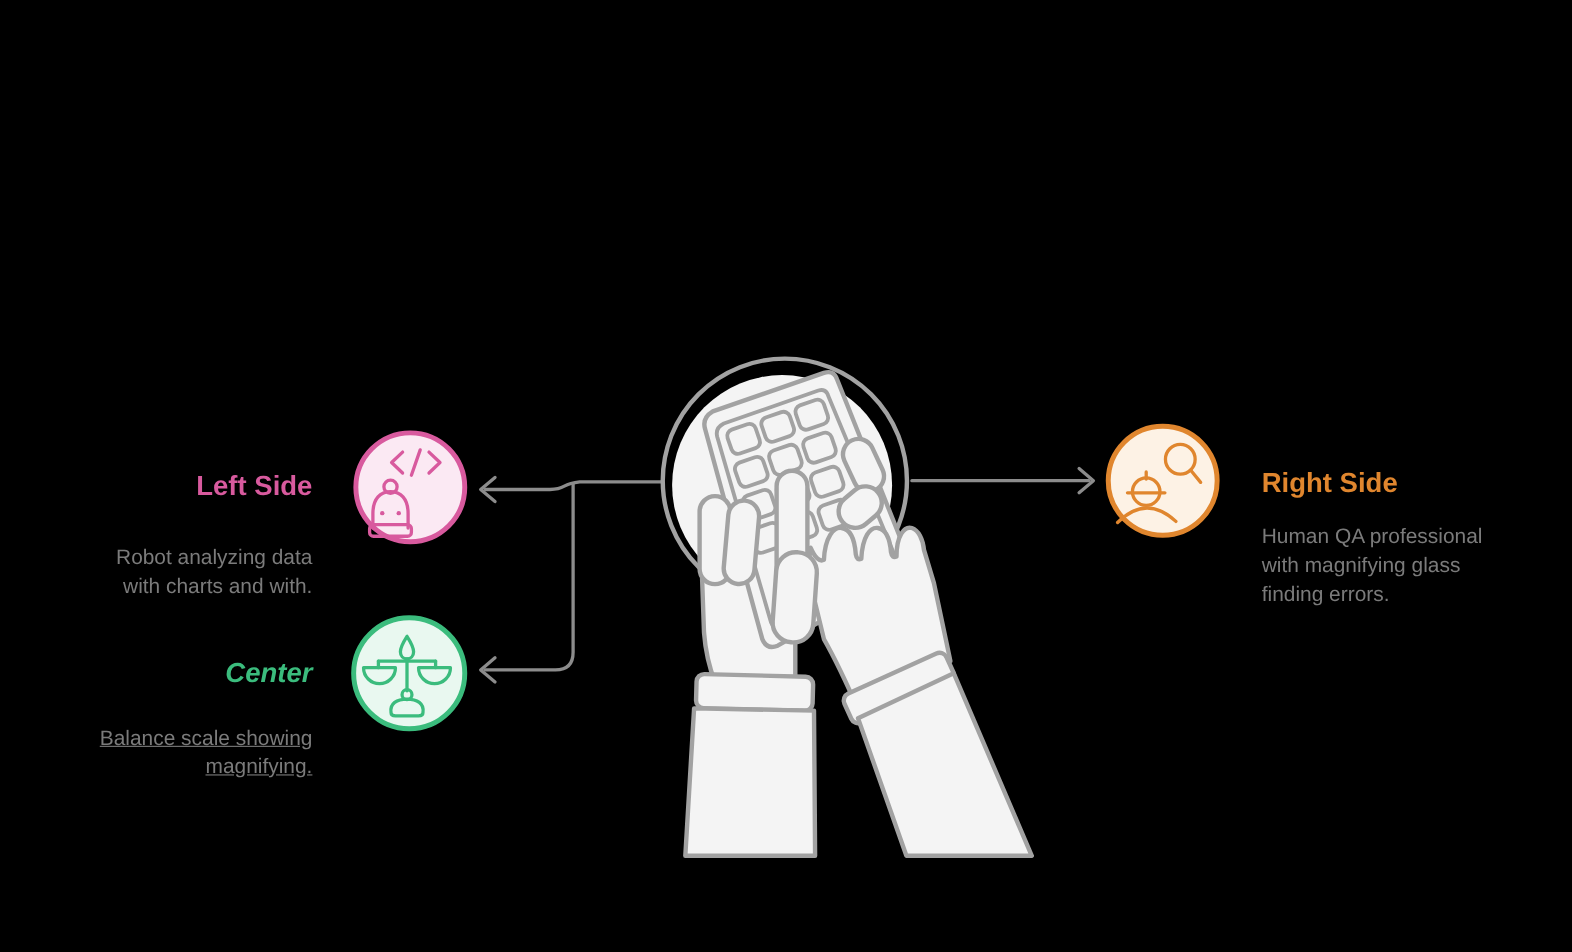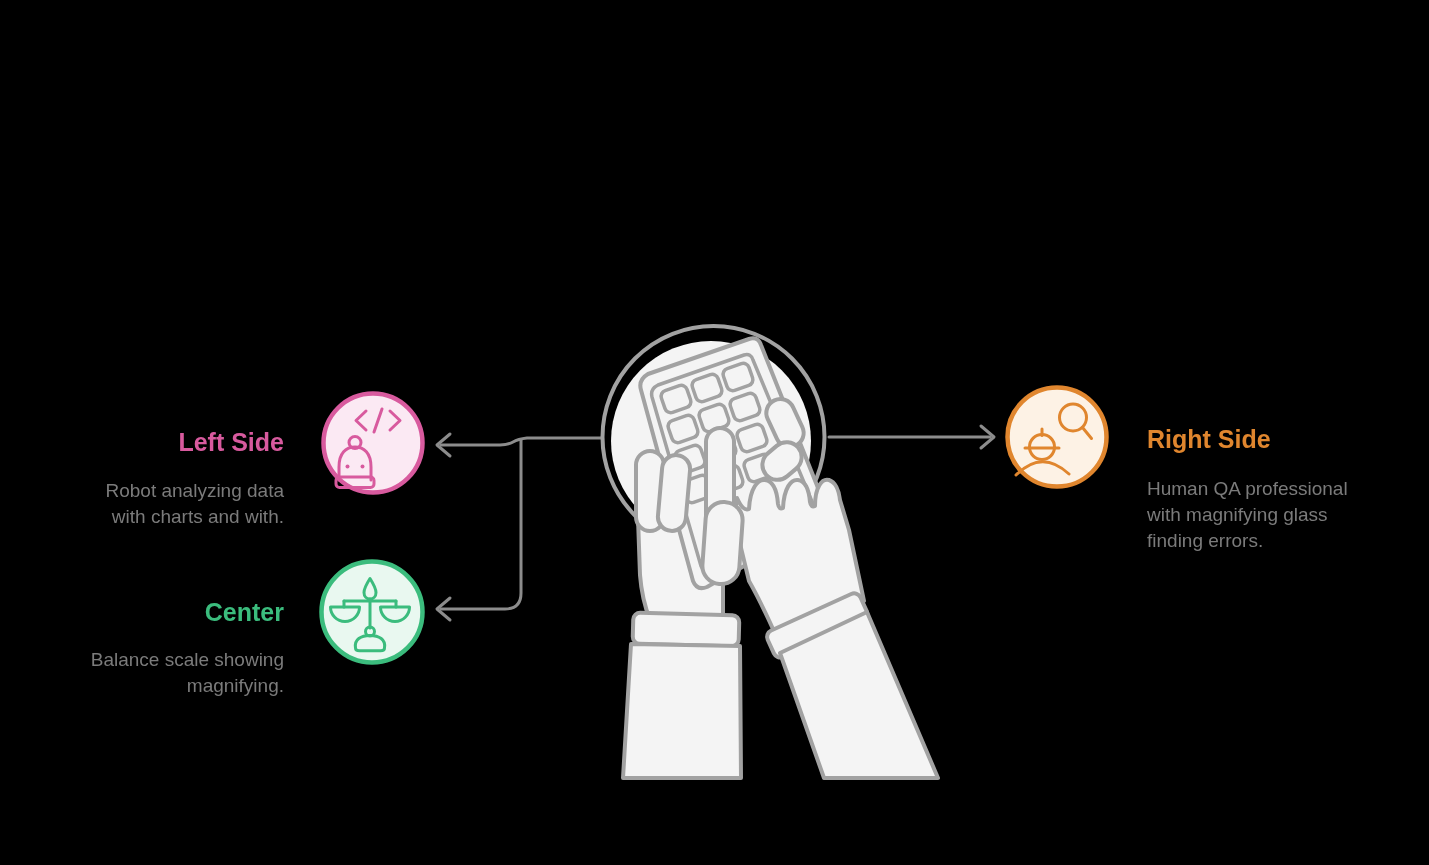--- a/index.html
+++ b/index.html
@@ -36,28 +36,28 @@
   .node-circle.green  { fill:var(--green-fill);  stroke:var(--green);  stroke-width:4.5; }
   .node-circle.orange { fill:var(--orange-fill); stroke:var(--orange); stroke-width:4.5; }
   .icon-pink   { fill:none; stroke:var(--pink);   stroke-width:3; stroke-linecap:round; stroke-linejoin:round; }
   .icon-green  { fill:none; stroke:var(--green);  stroke-width:3; stroke-linecap:round; stroke-linejoin:round; }
   .icon-orange { fill:none; stroke:var(--orange); stroke-width:3; stroke-linecap:round; stroke-linejoin:round; }
   .dot-pink    { fill:var(--pink); stroke:none; }
 
   
   .node-text { position:absolute; }
   .node-text .title { font-size:25px; font-weight:700; line-height:30px; }
-  .node-text .desc  { margin-top:21px; font-size:19px; line-height:26px; color:var(--desc); }
+  .node-text .desc  { margin-top:38px; font-size:19px; line-height:26px; color:var(--desc); }
   .text-left   { left:24px;  top:427px; width:260px; text-align:right; }
   .text-center { left:24px;  top:597px; width:260px; text-align:right; }
-  .text-center .desc { margin-top:20px; }
+  .text-center .desc { margin-top:32px;text-decoration:underline; }
   .text-right  { left:1147px; top:424px; width:290px; text-align:left; }
   .text-right .desc { margin-top:22px; }
   .title.pink   { color:var(--pink); }
-  .title.green  { color:var(--green); }
+  .title.green  { color:var(--green);font-style:italic; }
   .title.orange { color:var(--orange); }
 </style>
 </head>
 <body>
 
 <div class="stage">
 
   <svg class="canvas" width="1429" height="865" viewBox="0 0 1429 865">
 
     <g>

